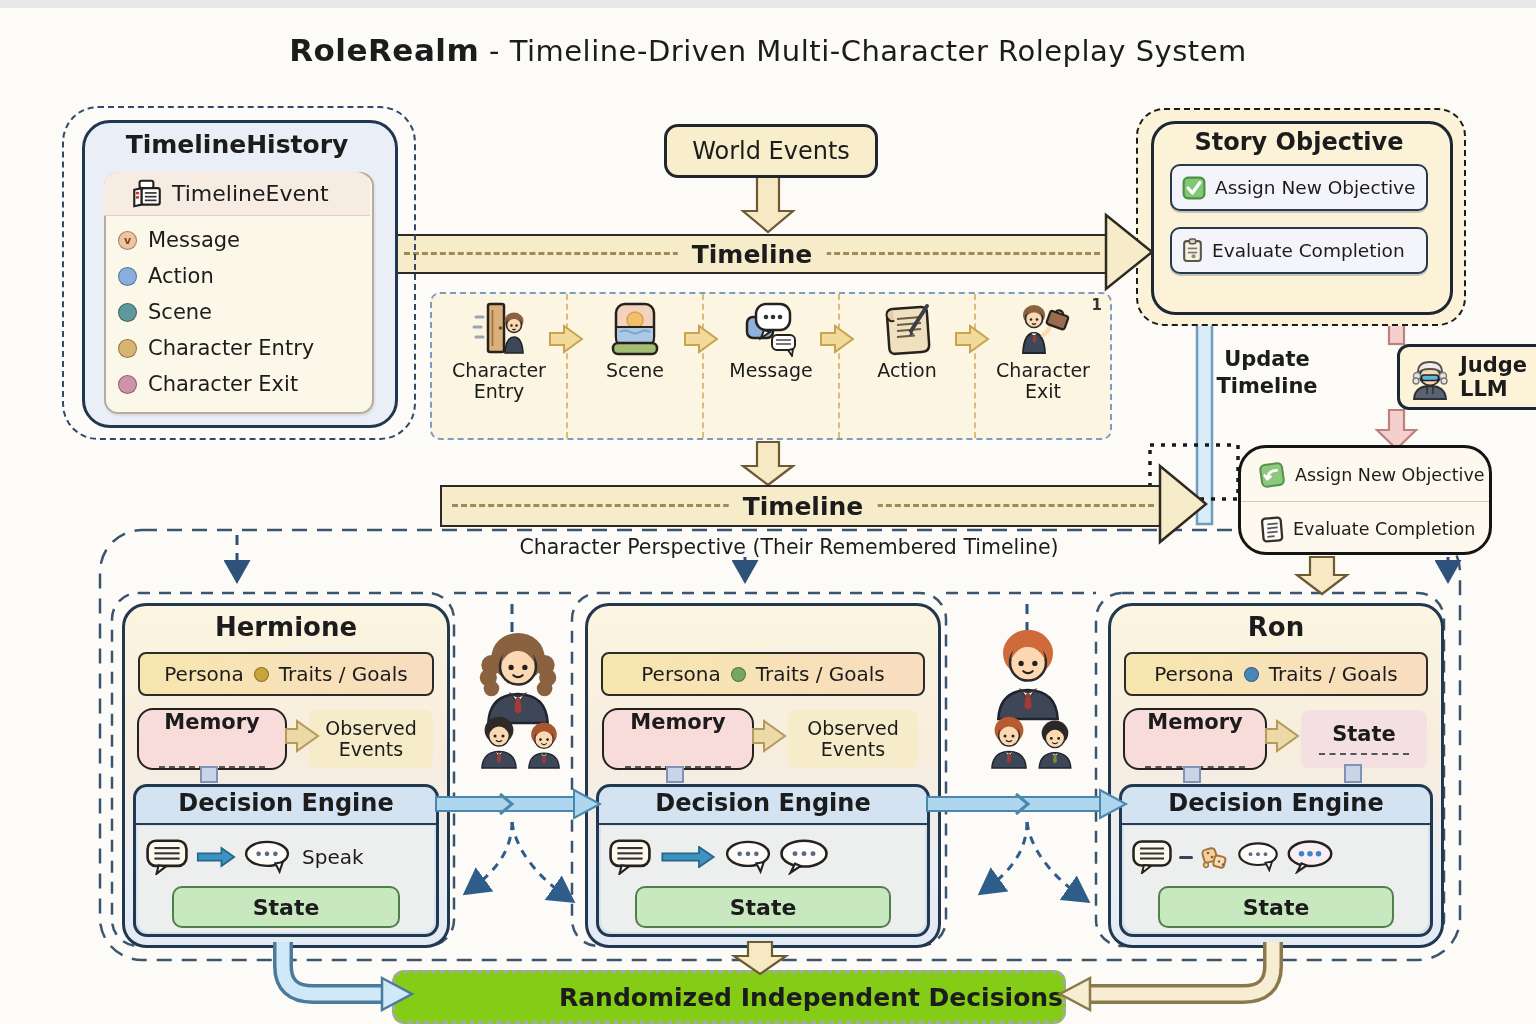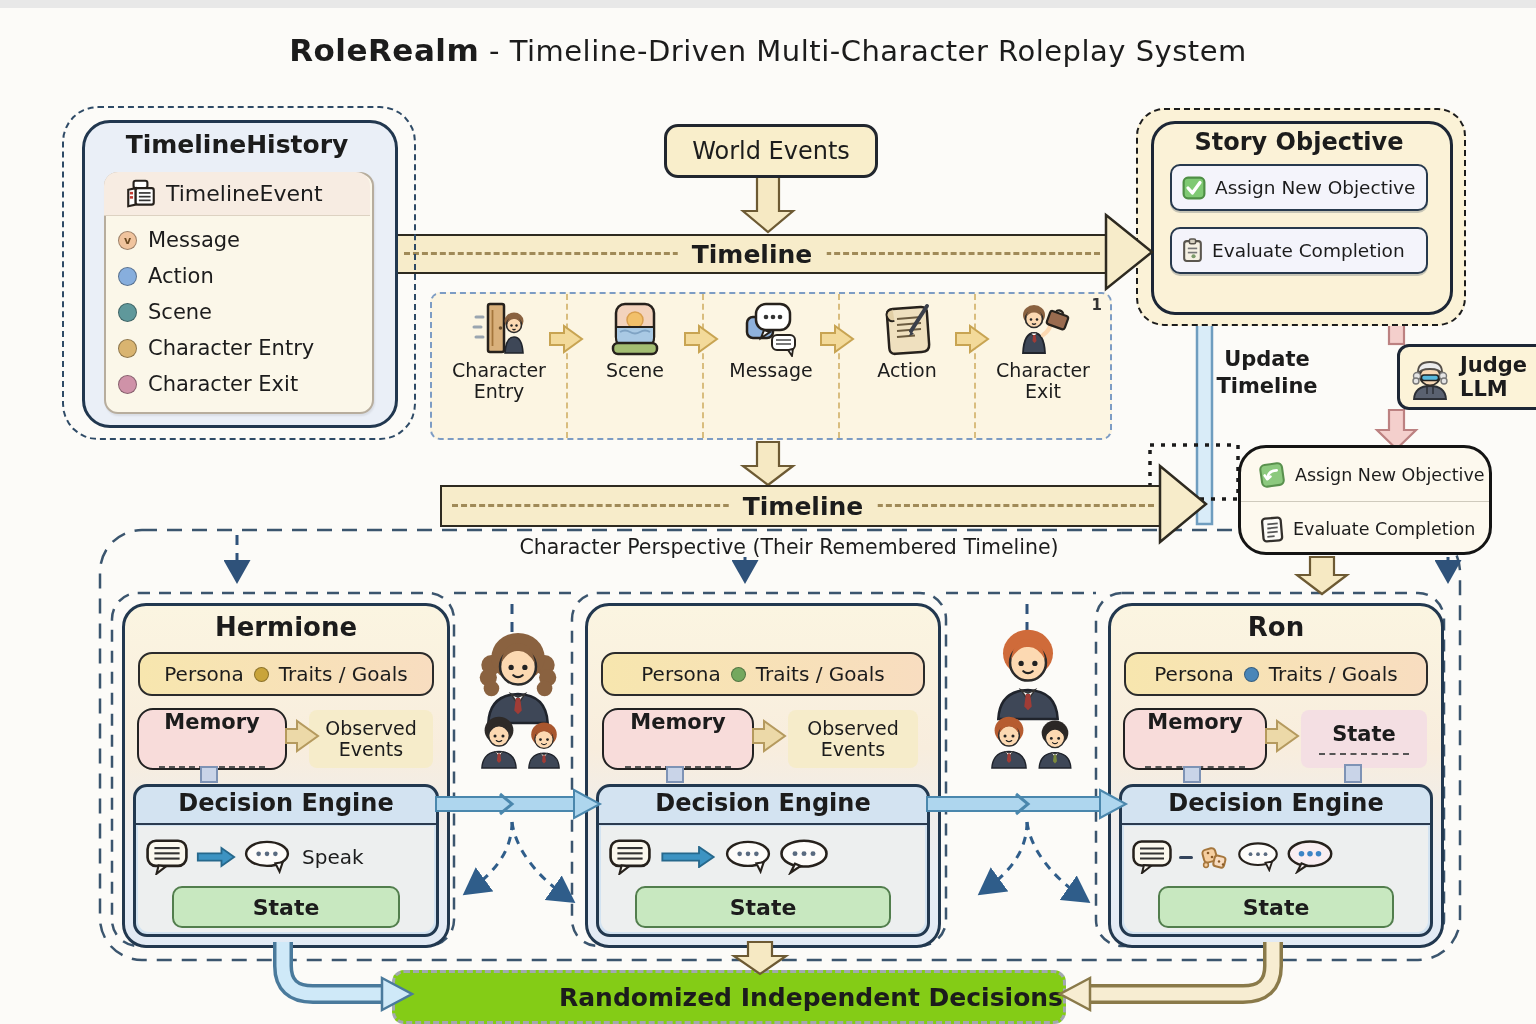--- a/index.html
+++ b/index.html
@@ -8,21 +8,21 @@
   .abs{position:absolute;}
   svg.layer{position:absolute;left:0;top:0;pointer-events:none;}
   
   .title{left:0;top:24px;width:1536px;text-align:center;font-size:29px;letter-spacing:.5px;}
   .title b{font-size:31px;}
   
   .th-outer{left:62px;top:98px;width:350px;height:330px;border:2.5px dashed #2e4a66;border-radius:36px;}
   .th-inner{left:82px;top:112px;width:310px;height:302px;background:#eaeff7;border:3px solid #21374f;border-radius:28px;}
   .th-title{left:82px;top:122px;width:310px;text-align:center;font-size:25px;font-weight:bold;}
   .th-card{left:104px;top:164px;width:266px;height:238px;background:#fbf7e9;border:2px solid #b7ad9d;border-radius:14px;box-shadow:1px 2px 2px rgba(0,0,0,.08);}
-  .th-head{left:104px;top:164px;width:266px;height:44px;background:#f7ece2;border-bottom:1.5px solid #ddd2c2;border-radius:14px 14px 0 0;display:flex;align-items:center;gap:8px;padding-left:20px;box-sizing:border-box;font-size:22px;}
+  .th-head{left:104px;top:164px;width:266px;height:44px;background:#f7ece2;border-bottom:1.5px solid #ddd2c2;border-radius:14px 14px 0 0;display:flex;align-items:center;gap:8px;padding-left:26px;box-sizing:border-box;font-size:22px;}
   .th-list{left:118px;top:214px;width:246px;font-size:21px;}
   .th-row{display:flex;align-items:center;gap:11px;height:36px;}
   .bullet{width:17px;height:17px;border-radius:50%;border:1.5px solid rgba(0,0,0,.35);display:flex;align-items:center;justify-content:center;font-size:11px;font-weight:bold;color:#6b4a22;flex:0 0 17px;}
   
   .band{background:#f7ecca;border:2.5px solid #2e2a20;}
   .band::before{content:'';position:absolute;left:10px;right:10px;top:50%;margin-top:-2px;border-top:3px dashed #a08a58;}
   .band-label{position:absolute;left:50%;top:50%;transform:translate(-50%,-50%);background:#f7ecca;padding:0 14px;font-size:25px;font-weight:bold;white-space:nowrap;}
   .we-box{left:664px;top:116px;width:208px;height:48px;background:#f9eecb;border:3px solid #21262e;border-radius:14px;display:flex;align-items:center;justify-content:center;font-size:24px;}
   
   .so-outer{left:1136px;top:100px;width:326px;height:214px;border:2.5px dashed #1c1c1c;border-radius:28px;background:#fbf2d7;}
@@ -39,21 +39,21 @@
   .judge-box{left:1397px;top:336px;width:168px;height:66px;background:#fcf3d8;border:3px solid #1c2635;border-radius:12px;display:flex;align-items:center;gap:8px;padding-left:8px;box-sizing:border-box;}
   .judge-text{font-size:21px;font-weight:bold;line-height:1.15;}
   .upd-text{left:1212px;top:338px;width:110px;font-size:21px;font-weight:600;line-height:1.3;text-align:center;}
   .act-box{left:1238px;top:437px;width:254px;height:110px;background:#fdf9ee;border:3px solid #141414;border-radius:28px;box-sizing:border-box;}
   .act-row{height:53px;display:flex;align-items:center;gap:9px;padding-left:18px;font-size:17.5px;}
   .act-row.first{border-bottom:1.5px solid #cfcabc;}
   .caption{left:489px;top:527px;width:600px;text-align:center;font-size:20.5px;}
   
   .panel{background:linear-gradient(180deg,#fbf5e1 0%,#f8eddd 42%,#e9eef6 80%,#e2eaf4 100%);border:3px solid #22384f;border-radius:24px;}
   .p-name{position:absolute;left:0;top:6px;width:100%;text-align:center;font-size:26px;font-weight:bold;}
-  .p-pill{position:absolute;left:13px;right:13px;top:46px;height:40px;border:2.5px solid #2b2b2b;border-radius:14px;background:linear-gradient(90deg,#f7e6ae,#f8ddc0);display:flex;align-items:center;justify-content:center;gap:10px;font-size:20px;}
+  .p-pill{position:absolute;left:13px;right:13px;top:46px;height:40px;border:2.5px solid #2b2b2b;border-radius:8px;background:linear-gradient(90deg,#f7e6ae,#f8ddc0);display:flex;align-items:center;justify-content:center;gap:10px;font-size:20px;}
   .p-dot{width:13px;height:13px;border-radius:50%;border:1.5px solid rgba(0,0,0,.3);}
   .p-mem{position:absolute;top:102px;height:62px;background:#f8dcda;border:2.5px solid #222;border-radius:16px;display:flex;flex-direction:column;align-items:center;justify-content:space-between;box-sizing:border-box;font-size:21px;font-weight:600;}
   .dashu{width:72%;border-top:2.5px dashed #555;margin-top:6px;}
   .p-obs{position:absolute;top:104px;height:58px;background:#f6ecca;border-radius:8px;display:flex;flex-direction:column;align-items:center;justify-content:center;font-size:19px;text-align:center;line-height:1.12;}
   .p-obs.pink{background:#f4dfe3;font-size:21px;font-weight:600;}
   .engine{position:absolute;left:8px;right:8px;top:178px;bottom:8px;background:#d3e3f1;border:3px solid #22384f;border-radius:14px;}
   .e-title{position:absolute;left:0;top:2px;width:100%;text-align:center;font-size:24px;font-weight:bold;}
   .e-div{position:absolute;left:0;right:0;top:36px;border-top:2.5px solid #2b3b50;}
   .e-body{position:absolute;left:2px;right:2px;top:39px;bottom:2px;background:rgba(250,246,238,.65);border-radius:0 0 11px 11px;}
   .e-row{position:absolute;left:10px;right:10px;top:44px;height:52px;display:flex;align-items:center;gap:8px;}

